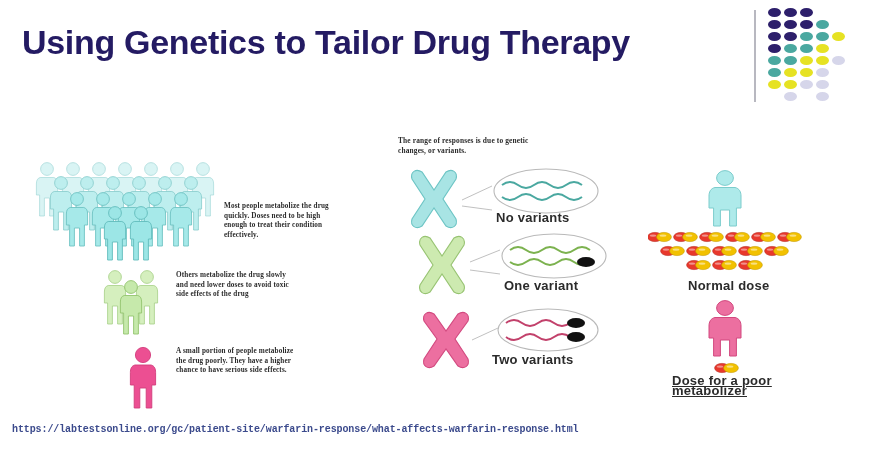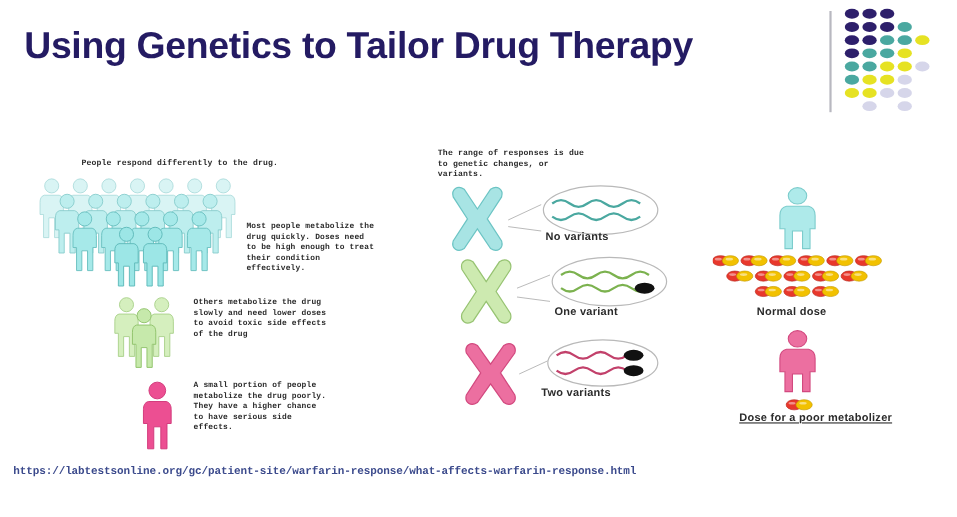--- a/index.html
+++ b/index.html
@@ -60,32 +60,32 @@
     position: absolute;
     left: 0; top: 118px;
     width: 870px; height: 300px;
   }
   .col { position: absolute; top: 0; height: 300px; }
   #col-left   { left: 24px;  width: 350px; }
   #col-mid    { left: 392px; width: 230px; }
   #col-right  { left: 626px; width: 230px; }
 
   .caption {
-    font-family: Liberation Mono, monospace;
+    font-family: Liberation Serif, serif;
     font-weight: bold;
     color: #2b2b2b;
     font-size: 7.2px;
     line-height: 9.5px;
     letter-spacing: 0.15px;
   }
   .headline { font-size: 7.4px; }
   .label {
     font-family: "Liberation Sans", sans-serif;
     font-weight: bold;
-    font-size: 10px;
+    font-size: 13px;
     color: #2b2b2b;
     letter-spacing: 0.25px;
   }
 
   .abs { position: absolute; }
 
   
   .figs { position: absolute; }
 
   
@@ -123,21 +123,20 @@
         <span class="dotrow"><span class="dot" style="background: rgb(74, 168, 160);"></span><span class="dot" style="background: rgb(230, 226, 35);"></span><span class="dot" style="background: rgb(230, 226, 35);"></span><span class="dot" style="background: rgb(214, 214, 234);"></span><span class="dot empty"></span></span>
         <span class="dotrow"><span class="dot" style="background: rgb(230, 226, 35);"></span><span class="dot" style="background: rgb(230, 226, 35);"></span><span class="dot" style="background: rgb(214, 214, 234);"></span><span class="dot" style="background: rgb(214, 214, 234);"></span><span class="dot empty"></span></span>
         <span class="dotrow"><span class="dot empty"></span><span class="dot" style="background: rgb(214, 214, 234);"></span><span class="dot empty"></span><span class="dot" style="background: rgb(214, 214, 234);"></span><span class="dot empty"></span></span>
       </div>
   </div>
 
   <div id="content">
 
     <div class="col" id="col-left">
 
-      <div class="caption headline abs" style="left:50px; top:27px; width:260px;">People respond differently to the drug.</div>
 
       <svg class="figs" style="left:8px; top:42px;" width="200" height="110" viewBox="0 0 200 110">
         <defs>
           <g id="pf">
             <circle cx="11" cy="7" r="6.4"></circle>
             <path d="M4.2 15.5 C1.2 16.2 0.4 19 0.4 22 L0.4 33 L3.6 33 L3.6 54 L8.4 54 L8.4 36 L13.6 36 L13.6 54 L18.4 54 L18.4 33 L21.6 33 L21.6 22 C21.6 19 20.8 16.2 17.8 15.5 Z"></path>
           </g>
         </defs>
 
         <g fill="#d8f4f4" stroke="#9fd6d6" stroke-width="0.7" opacity="0.95">

